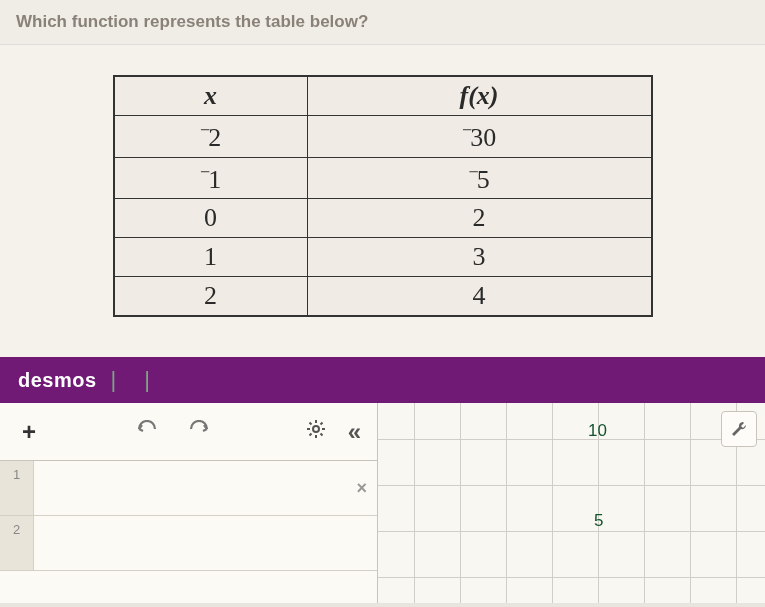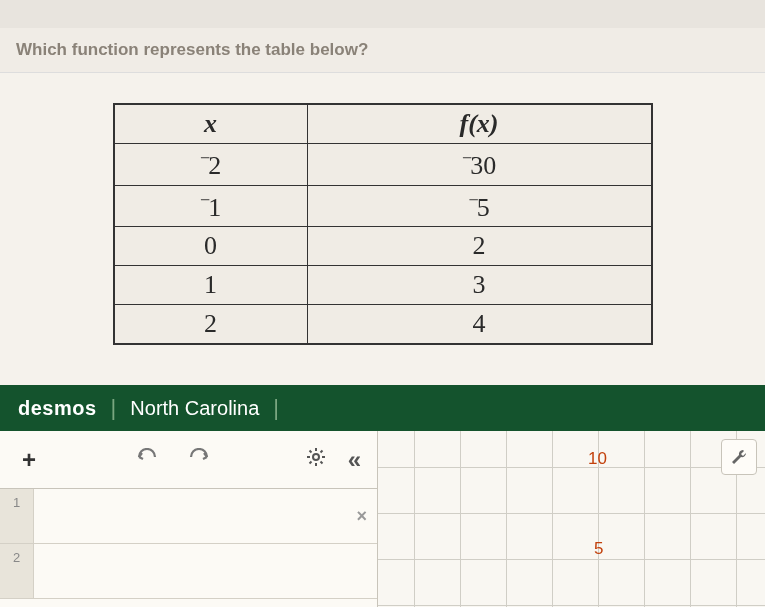--- a/index.html
+++ b/index.html
@@ -9,21 +9,20 @@
       width: 765px;
       height: 607px;
       overflow: hidden;
     }
     .question {
       padding: 12px 16px;
       background: #f0ece6;
       color: #8a8278;
       font-size: 17px;
       font-weight: bold;
-      margin-top: 28px;
     }
     .question-area {
       background: #f5f2ec;
       padding: 30px 0 40px 0;
       border-top: 1px solid #ddd;
     }
     .data-table {
       margin: 0 auto;
       border-collapse: collapse;
       width: 540px;
@@ -41,21 +40,21 @@
     .data-table th {
       font-style: italic;
       font-weight: bold;
     }
     .neg {
       vertical-align: super;
       font-size: 0.7em;
       margin-right: -2px;
     }
     .desmos-bar {
-      background: #14532d;
+      background: #701a75;
       color: #fff;
       display: flex;
       align-items: center;
       padding: 10px 18px;
       font-size: 20px;
     }
     .desmos-bar .logo {
       font-weight: bold;
       letter-spacing: 0.5px;
     }
@@ -139,21 +138,21 @@
       inset: 0;
       background-image:
         linear-gradient(#d0cec6 1px, transparent 1px),
         linear-gradient(90deg, #d0cec6 1px, transparent 1px);
       background-size: 46px 46px;
       background-position: -10px -10px;
     }
     .axis-label {
       position: absolute;
       font-size: 17px;
-      color: #c2410c;
+      color: #14532d;
       background: transparent;
     }
     .wrench {
       position: absolute;
       top: 8px;
       right: 8px;
       width: 36px;
       height: 36px;
       background: #fefcf8;
       border: 1px solid #c8c4ba;
@@ -197,21 +196,20 @@
       <td>2</td>
       <td>4</td>
     </tr>
   </tbody>
     </table>
 </div>
 
 <div class="desmos-bar">
   <span class="logo">desmos</span>
   <span class="divider">|</span>
-  <span class="region">North Carolina</span>
   <span class="divider">|</span>
 </div>
 
 <div class="workspace">
   <div class="left-panel">
     <div class="toolbar">
       <span class="add-btn">+</span>
       <span class="spacer"></span>
       <span class="icon-btn">
         <svg width="22" height="18" viewBox="0 0 22 18">

